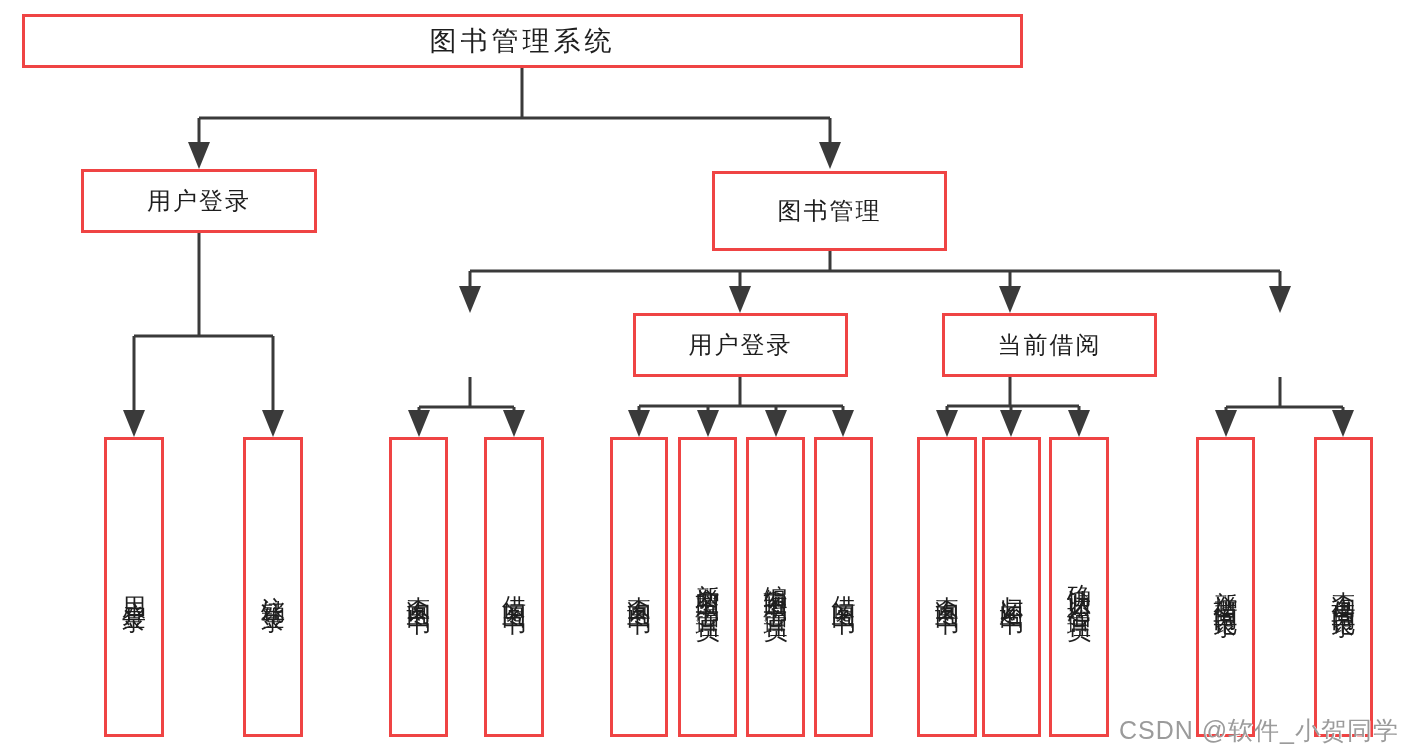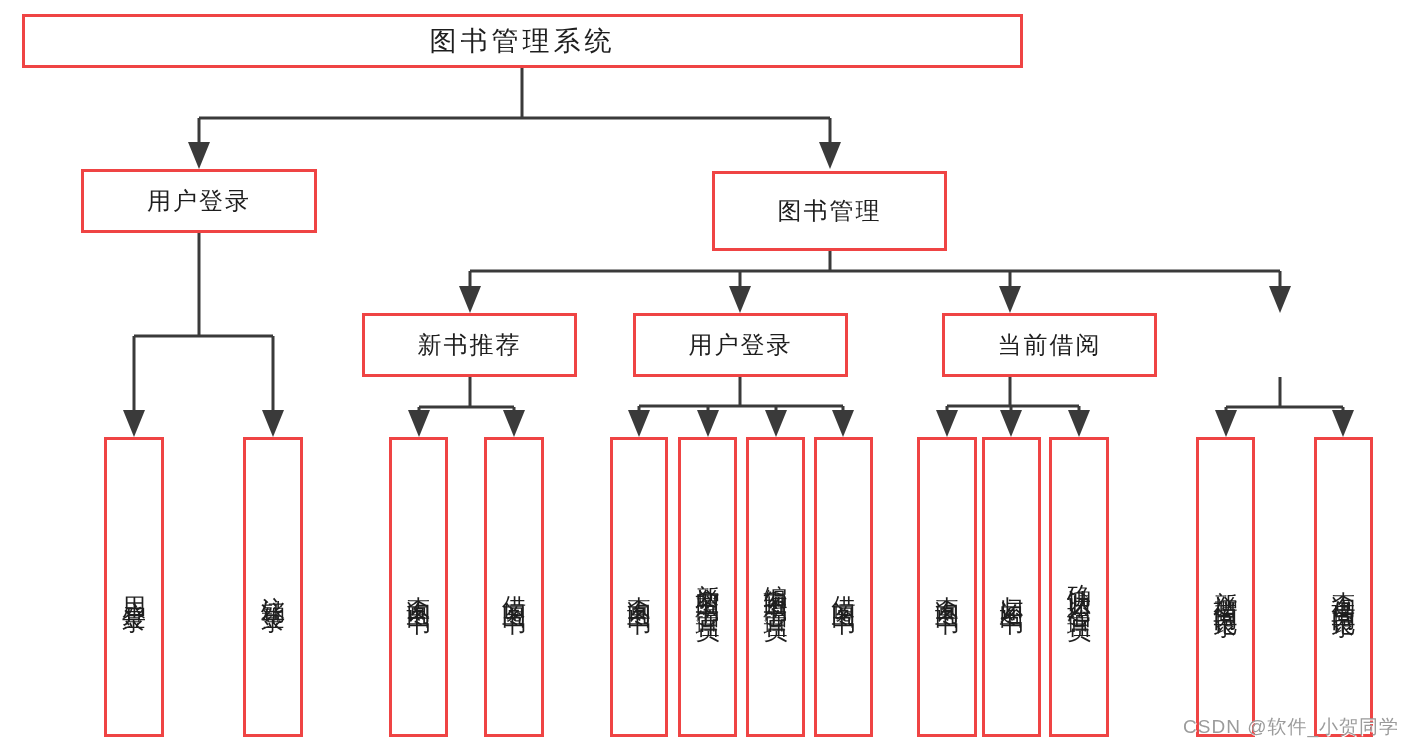--- a/index.html
+++ b/index.html
@@ -36,21 +36,21 @@
   .box.v .vtext {
     writing-mode: vertical-rl;
     text-orientation: mixed;
     letter-spacing: 5px;
     white-space: nowrap;
   }
   .watermark {
     position: absolute;
     top: 714px;
     right: 6px;
-    font-size: 19px;
+    font-size: 25px;
     letter-spacing: 1px;
     color: #9b9b9b;
     text-shadow: 1px 1px 0 #ffffff;
     z-index: 3;
   }
 </style>
 </head>
 <body>
 
 <div class="canvas">
@@ -100,21 +100,20 @@
       <polygon points="1215,410 1237,410 1226,437"></polygon>
       <polygon points="1332,410 1354,410 1343,437"></polygon>
     </g>
   </svg>
 
   <div class="box h1" style="left:22px; top:14px; width:1001px; height:54px;">图书管理系统</div>
 
   <div class="box h2" style="left:81px; top:169px; width:236px; height:64px;">用户登录</div>
   <div class="box h2" style="left:712px; top:171px; width:235px; height:80px;">图书管理</div>
 
-  <div class="box h2" style="left:362px; top:313px; width:215px; height:64px;">新书推荐</div>
   <div class="box h2" style="left:633px; top:313px; width:215px; height:64px;">用户登录</div>
   <div class="box h2" style="left:942px; top:313px; width:215px; height:64px;">当前借阅</div>
 
   <div class="box v" style="left:104px; top:437px; width:60px; height:300px;">
     <span class="vtext">用户登录</span>
   </div>
   <div class="box v" style="left:243px; top:437px; width:60px; height:300px;">
     <span class="vtext">注销登录</span>
   </div>
 

